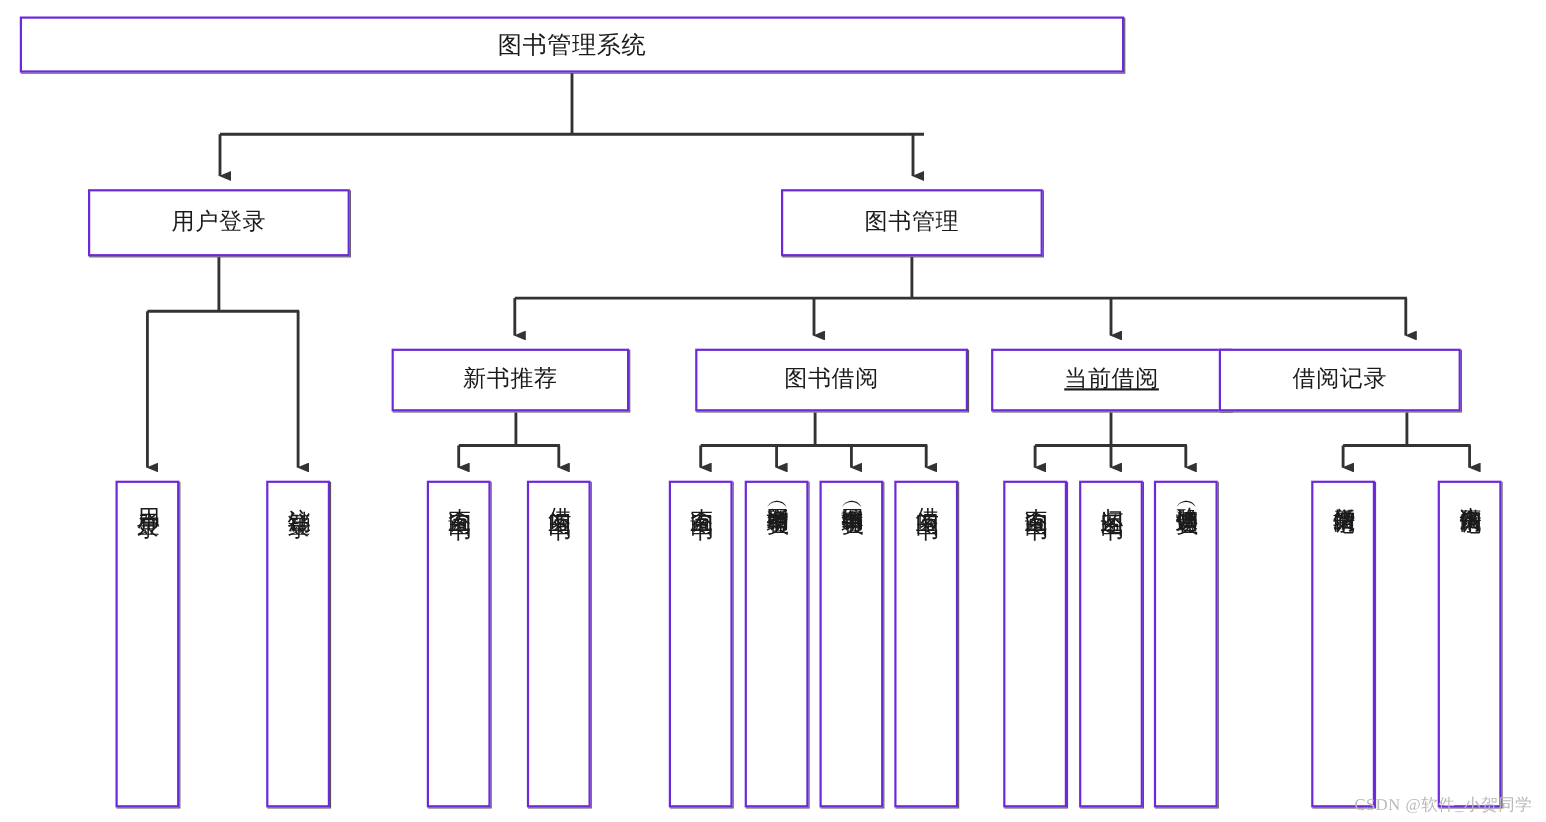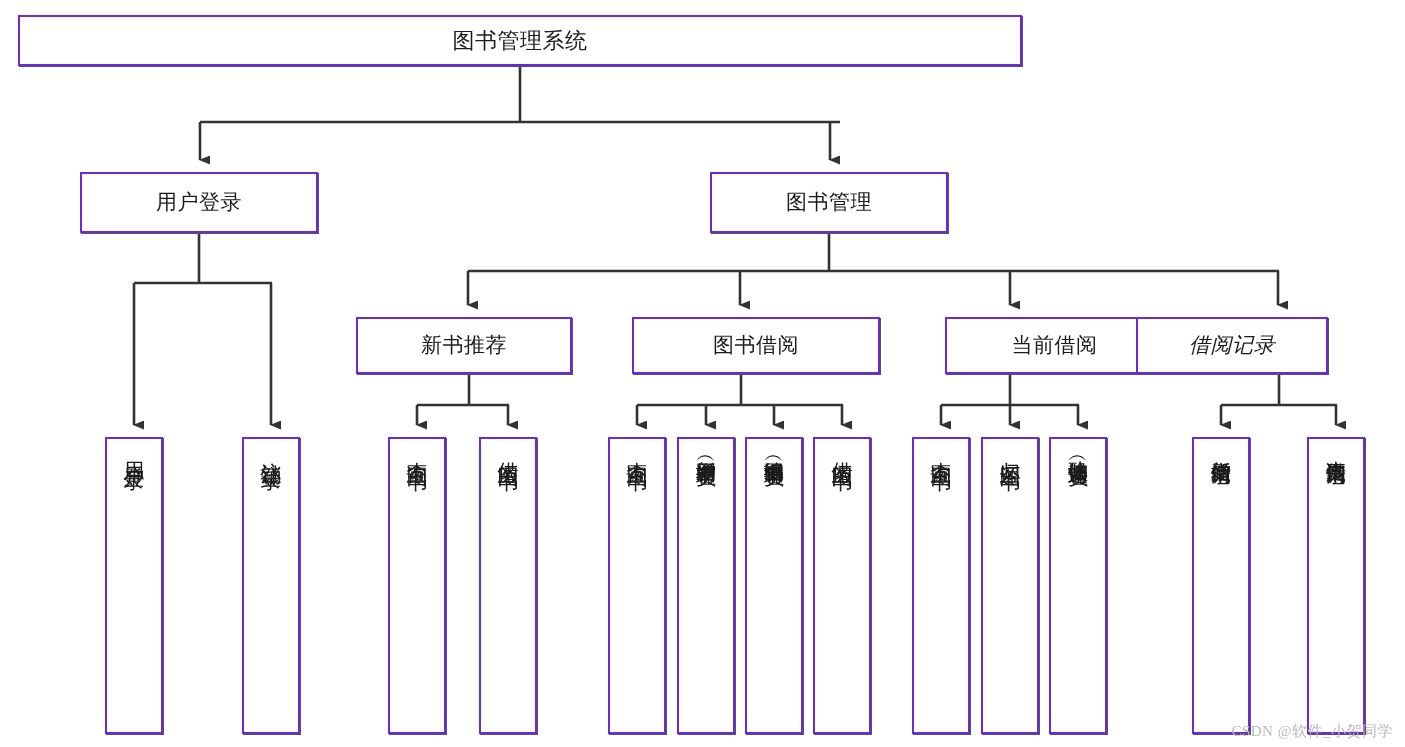--- a/index.html
+++ b/index.html
@@ -172,24 +172,24 @@
   <div class="node node-l2" style="left:710px;">
     <span class="node-label">图书管理</span>
   </div>
 
   <div class="node node-l3" style="left:356px; width:216px;">
     <span class="node-label">新书推荐</span>
   </div>
   <div class="node node-l3" style="left:632px; width:248px;">
     <span class="node-label">图书借阅</span>
   </div>
-  <div class="node node-l3" style="left:945px; width:219px;">
+  <div class="node node-l3" style="left:901px; width:219px;text-decoration:underline;">
     <span class="node-label">当前借阅</span>
   </div>
-  <div class="node node-l3" style="left:1136px; width:192px;font-style:italic;">
+  <div class="node node-l3" style="left:1108px; width:220px;">
     <span class="node-label">借阅记录</span>
   </div>
 
   <div class="node node-leaf" style="left:105px;">
     <span class="node-label">用户登录</span>
   </div>
   <div class="node node-leaf" style="left:242px;">
     <span class="node-label">注销登录</span>
   </div>
 

